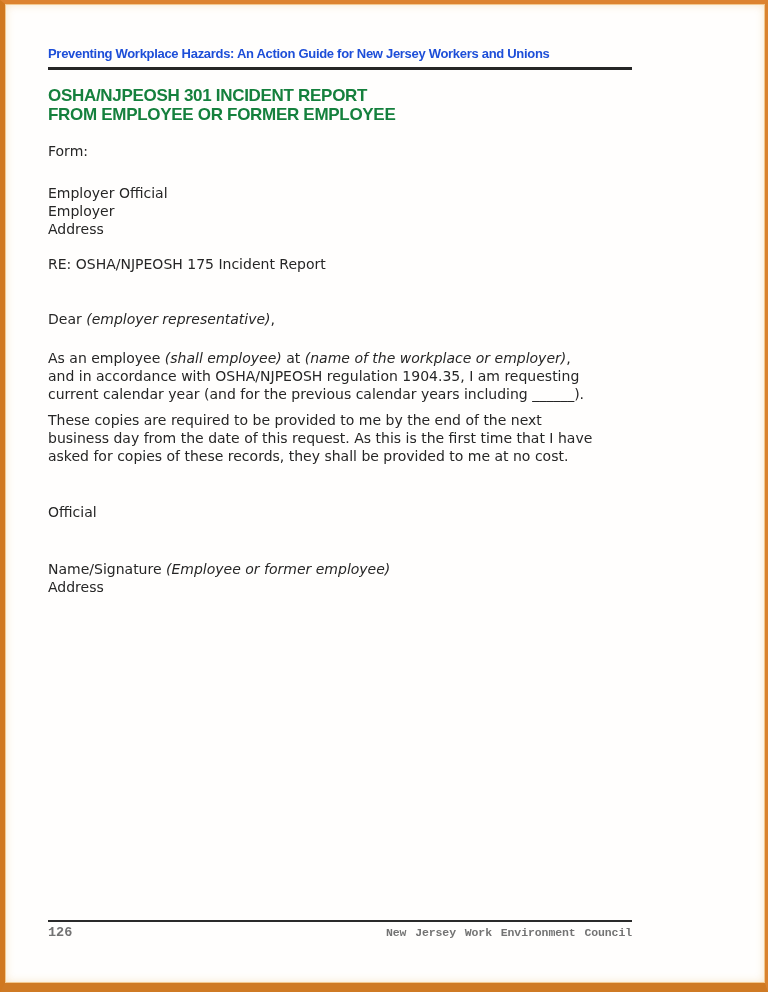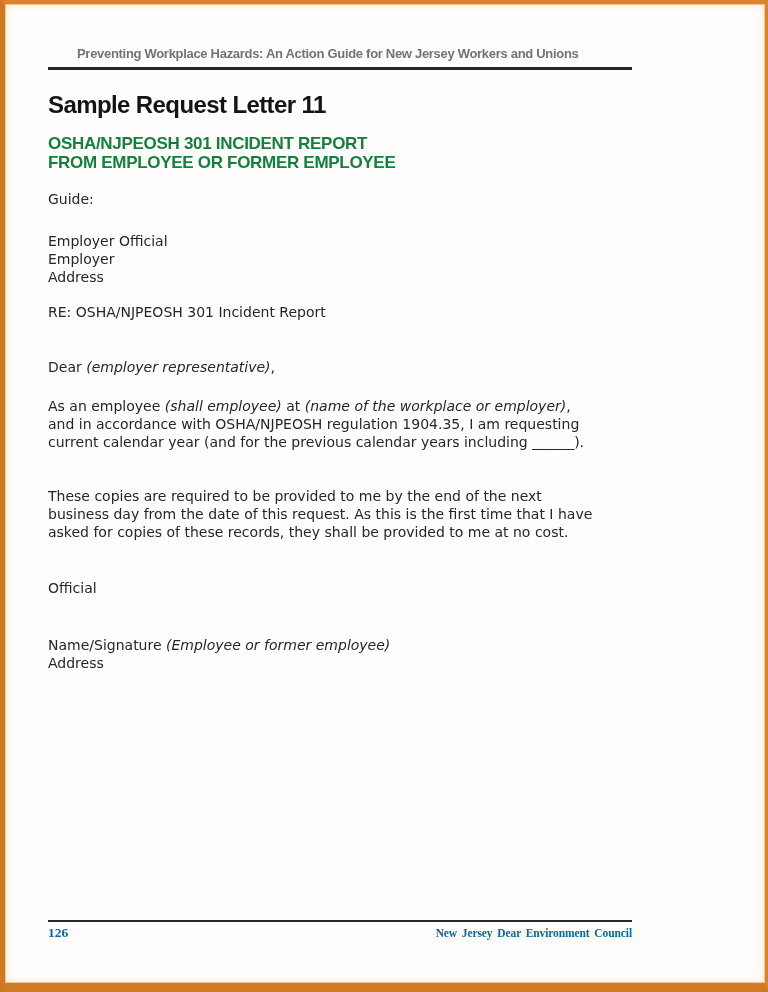--- a/index.html
+++ b/index.html
@@ -24,22 +24,21 @@
     font-size: 14px;
     line-height: 18px;
   }
 
   .doc-header {
     font-family: "Liberation Sans", sans-serif;
     font-weight: bold;
     font-size: 13px;
     line-height: 16px;
     letter-spacing: -0.3px;
-    color: #737373;
-    margin-left: 29px;
+    color: #1d4ed8;
   }
   .header-rule {
     height: 3px;
     background: #262626;
     margin-top: 5px;
   }
 
   .title {
     margin-top: 21px;
     font-family: "Liberation Sans", sans-serif;
@@ -58,21 +57,21 @@
     line-height: 19px;
     letter-spacing: -0.3px;
     color: #15803d;
   }
 
   .date-line       { margin-top: 18px; }
   .recipient-block { margin-top: 24px; }
   .re-line         { margin-top: 17px; }
   .salutation      { margin-top: 37px; }
   .para-1          { margin-top: 21px; }
-  .para-2          { margin-top: 36px; }
+  .para-2          { margin-top: 8px; }
   .closing         { margin-top: 38px; }
   .signature-block { margin-top: 39px; }
 
   .body-line { display: block; }
   em { }
 
   .footer {
     position: absolute;
     left: 43px;   
     width: 584px;
@@ -80,52 +79,51 @@
   }
   .footer-rule {
     height: 2px;
     background: #2a2a2a;
   }
   .footer-row {
     margin-top: 3px;
     display: flex;
     justify-content: space-between;
     align-items: baseline;
-    font-family: Liberation Serif, serif;
+    font-family: Liberation Mono, monospace;
     font-weight: bold;
-    color: #0369a1;
+    color: #737373;
   }
   .page-number { font-size: 13.5px; letter-spacing: 0; }
   .footer-org  { font-size: 11.5px; letter-spacing: -0.1px; word-spacing: 2px; }
 </style>
 </head>
 <body>
 
 <div class="scan-page">
   <div class="content">
 
     <div class="doc-header">Preventing Workplace Hazards: An Action Guide for New Jersey Workers and Unions</div>
     <div class="header-rule"></div>
 
-    <h1 class="title">Sample Request Letter 11</h1>
 
     <div class="subtitle">
       <span class="body-line">OSHA/NJPEOSH 301 INCIDENT REPORT</span>
       <span class="body-line">FROM EMPLOYEE OR FORMER EMPLOYEE</span>
     </div>
 
-    <div class="date-line">Guide:</div>
+    <div class="date-line">Form:</div>
 
     <div class="recipient-block">
       <span class="body-line">Employer Official</span>
       <span class="body-line">Employer</span>
       <span class="body-line">Address</span>
     </div>
 
-    <div class="re-line">RE: OSHA/NJPEOSH 301 Incident Report</div>
+    <div class="re-line">RE: OSHA/NJPEOSH 175 Incident Report</div>
 
     <div class="salutation"><span>Dear </span><em>(employer representative)</em><span>,</span></div>
 
     <div class="para-1">
       <span class="body-line"><span>As an employee </span><em>(shall employee)</em><span> at </span><em>(name of the workplace or employer)</em><span>,</span></span>
       <span class="body-line">and in accordance with OSHA/NJPEOSH regulation 1904.35, I am requesting</span>
       <span class="body-line">current calendar year (and for the previous calendar years including ______).</span>
     </div>
 
     <div class="para-2">
@@ -140,16 +138,16 @@
       <span class="body-line"><span>Name/Signature </span><em>(Employee or former employee)</em><span></span></span>
       <span class="body-line">Address</span>
     </div>
 
   </div>
 
   <div class="footer">
     <div class="footer-rule"></div>
     <div class="footer-row">
       <span class="page-number">126</span>
-      <span class="footer-org">New Jersey Dear Environment Council</span>
+      <span class="footer-org">New Jersey Work Environment Council</span>
     </div>
   </div>
 </div>
 
 </body></html>

